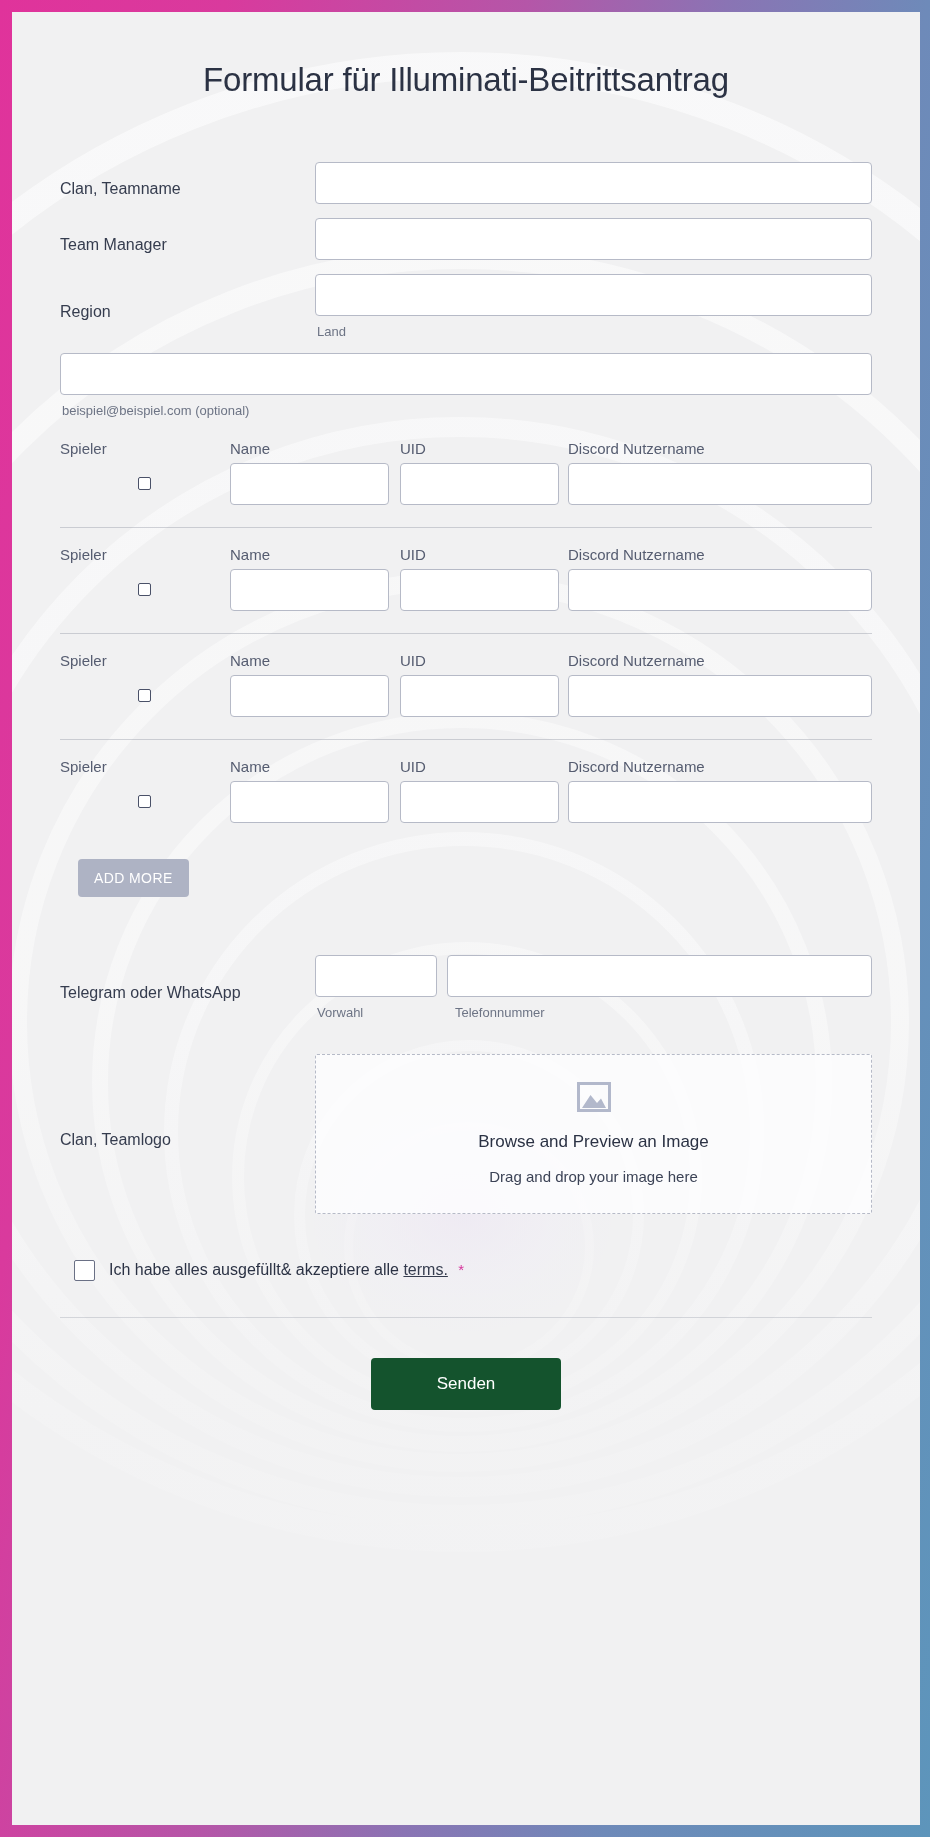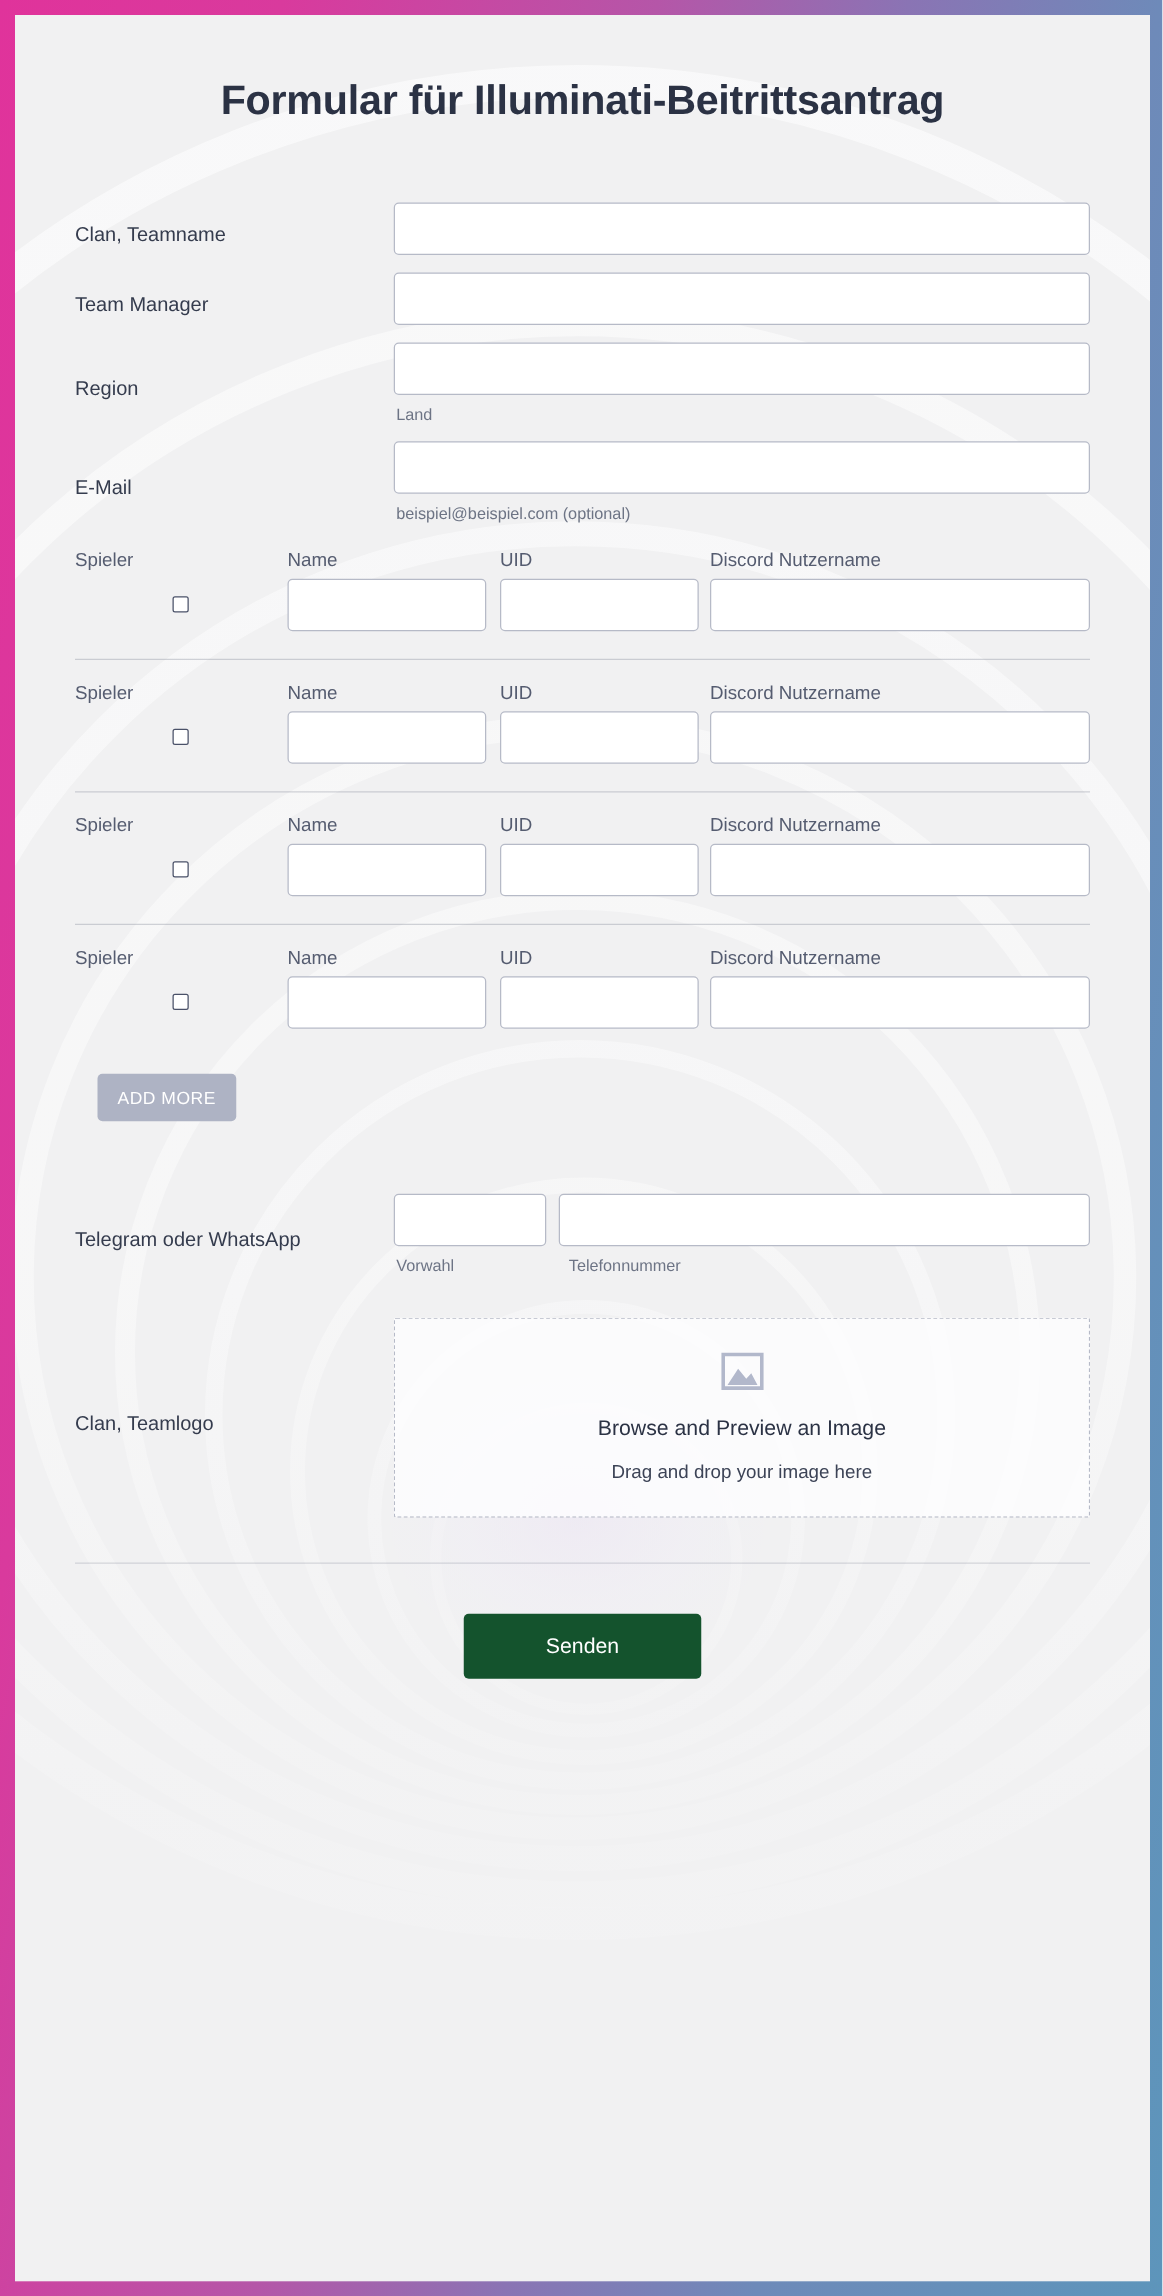--- a/index.html
+++ b/index.html
@@ -64,21 +64,21 @@
 
   
   .content { position: relative; z-index: 2; }
 
   .form-title {
     margin: 0;
     padding: 48px 40px 0 40px;
     text-align: center;
     font-size: 33px;
     line-height: 1.2;
-    font-weight: bold;
+    font-weight: normal;
     color: #2b3244;
     letter-spacing: -0.2px;
   }
 
   .form-body { padding: 62px 48px 0 48px; }
 
   .row {
     display: flex;
     align-items: center;
     margin-bottom: 14px;
@@ -286,21 +286,20 @@
 
         <div class="row">
           <div class="lab">Region</div>
           <div class="ctl">
             <input class="txt" type="text" value="" style="">
             <div class="sub">Land</div>
           </div>
         </div>
 
         <div class="row" style="margin-top:12px;">
-          <div class="lab">E-Mail</div>
           <div class="ctl">
             <input class="txt" type="text" value="" style="">
             <div class="sub">beispiel@beispiel.com (optional)</div>
           </div>
         </div>
 
         <div class="players">
 
           <div class="p-head">
             <div class="h-spieler">Spieler</div>
@@ -421,20 +420,28 @@
                   <rect x="1.5" y="1.5" width="31" height="27" fill="none" stroke="#b2b8cb" stroke-width="3"></rect>
                   <path d="M5 26 L13.5 13 L20 21 L24 16.5 L29 26 Z" fill="#b2b8cb"></path>
                 </svg>
               </div>
               <div class="dz-title">Browse and Preview an Image</div>
               <div class="dz-hint">Drag and drop your image here</div>
             </div>
           </div>
         </div>
 
+        <div class="terms">
+          <span class="big-cb"></span>
+          <span class="terms-text">
+            <span>Ich habe alles ausgefüllt&amp; akzeptiere alle</span>
+            <a class="terms-link" href="#">terms.</a>
+            <span class="req">*</span>
+          </span>
+        </div>
 
         <div class="footer-sep"></div>
 
         <div class="submit-wrap">
           <button class="btn-submit" type="button">Senden</button>
         </div>
 
       </div>
     </div>
 

